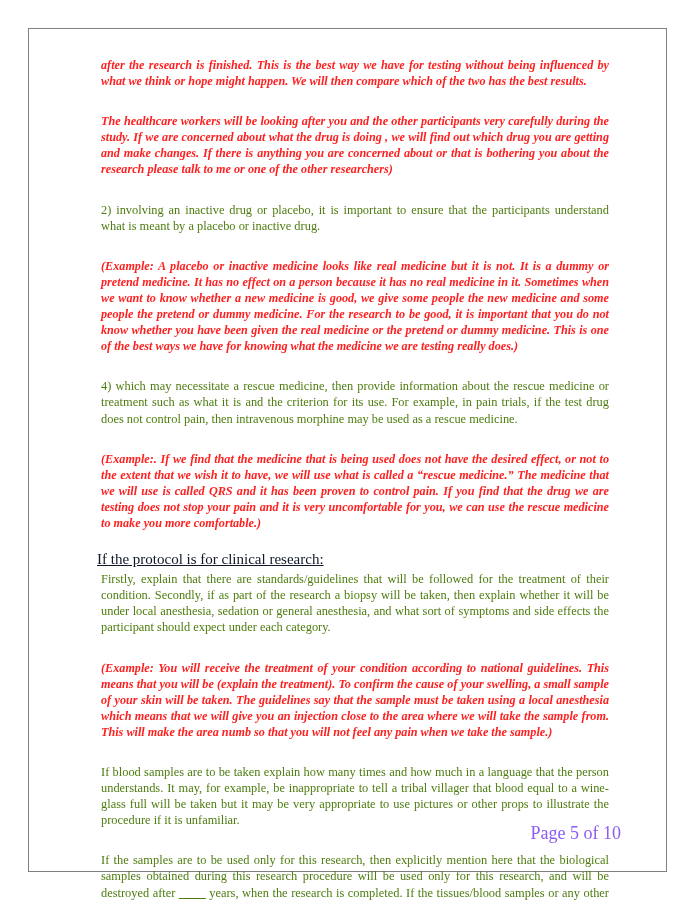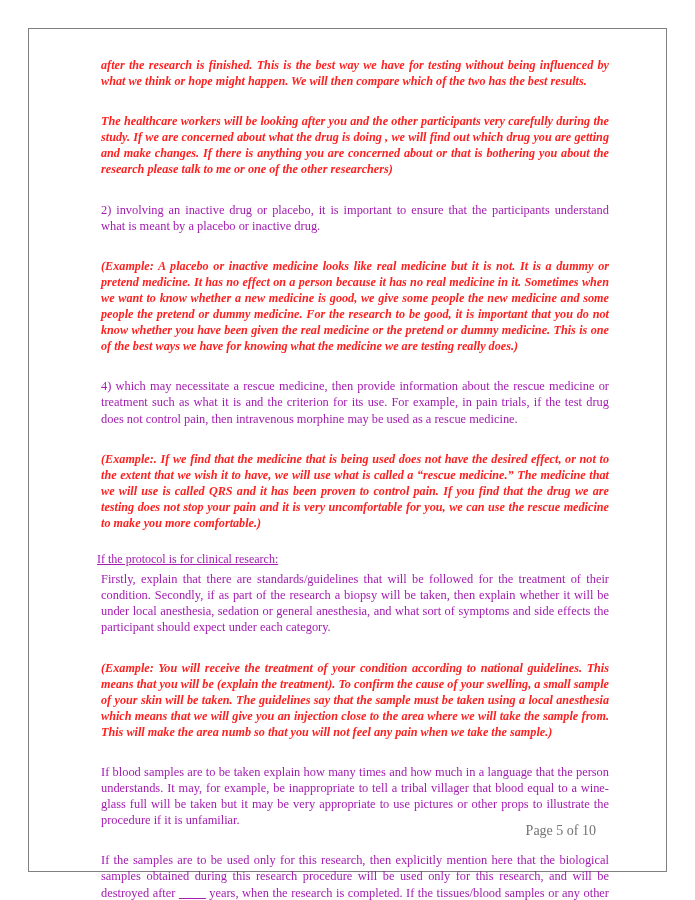--- a/index.html
+++ b/index.html
@@ -30,49 +30,49 @@
     width: 516px;
   }
   p {
     margin: 4px;
     text-align: justify;
     font-size: 12.4px;
     line-height: 16.1px;
     color: #000000;
   }
   p.black {
-    color: #a21caf;
+    color: #4d7c0f;
     font-style: normal;
   }
   p.red {
     color: #ff2020;
     font-style: italic;
     font-weight: bold;
     font-size: 12.2px;
     line-height: 16.1px;
   }
   .gap {
     height: 16px;
   }
   .heading {
     margin: 0;
-    font-size: 12px;
+    font-size: 15px;
     line-height: 16.1px;
-    color: #a21caf;
+    color: #0f172a;
     text-decoration: underline;
     text-align: left;
   }
   .footer {
     position: absolute;
-    left: 51px;
+    left: 76px;
     top: 794px;
     width: 516px;
     text-align: right;
-    font-size: 14px;
-    color: #737373;
+    font-size: 18px;
+    color: #8b5cf6;
     font-family: "Liberation Serif", "DejaVu Serif", serif;
   }
   .blank-fill {
     text-decoration: underline;
     letter-spacing: 0.5px;
   }
 </style>
 </head>
 <body>
 

